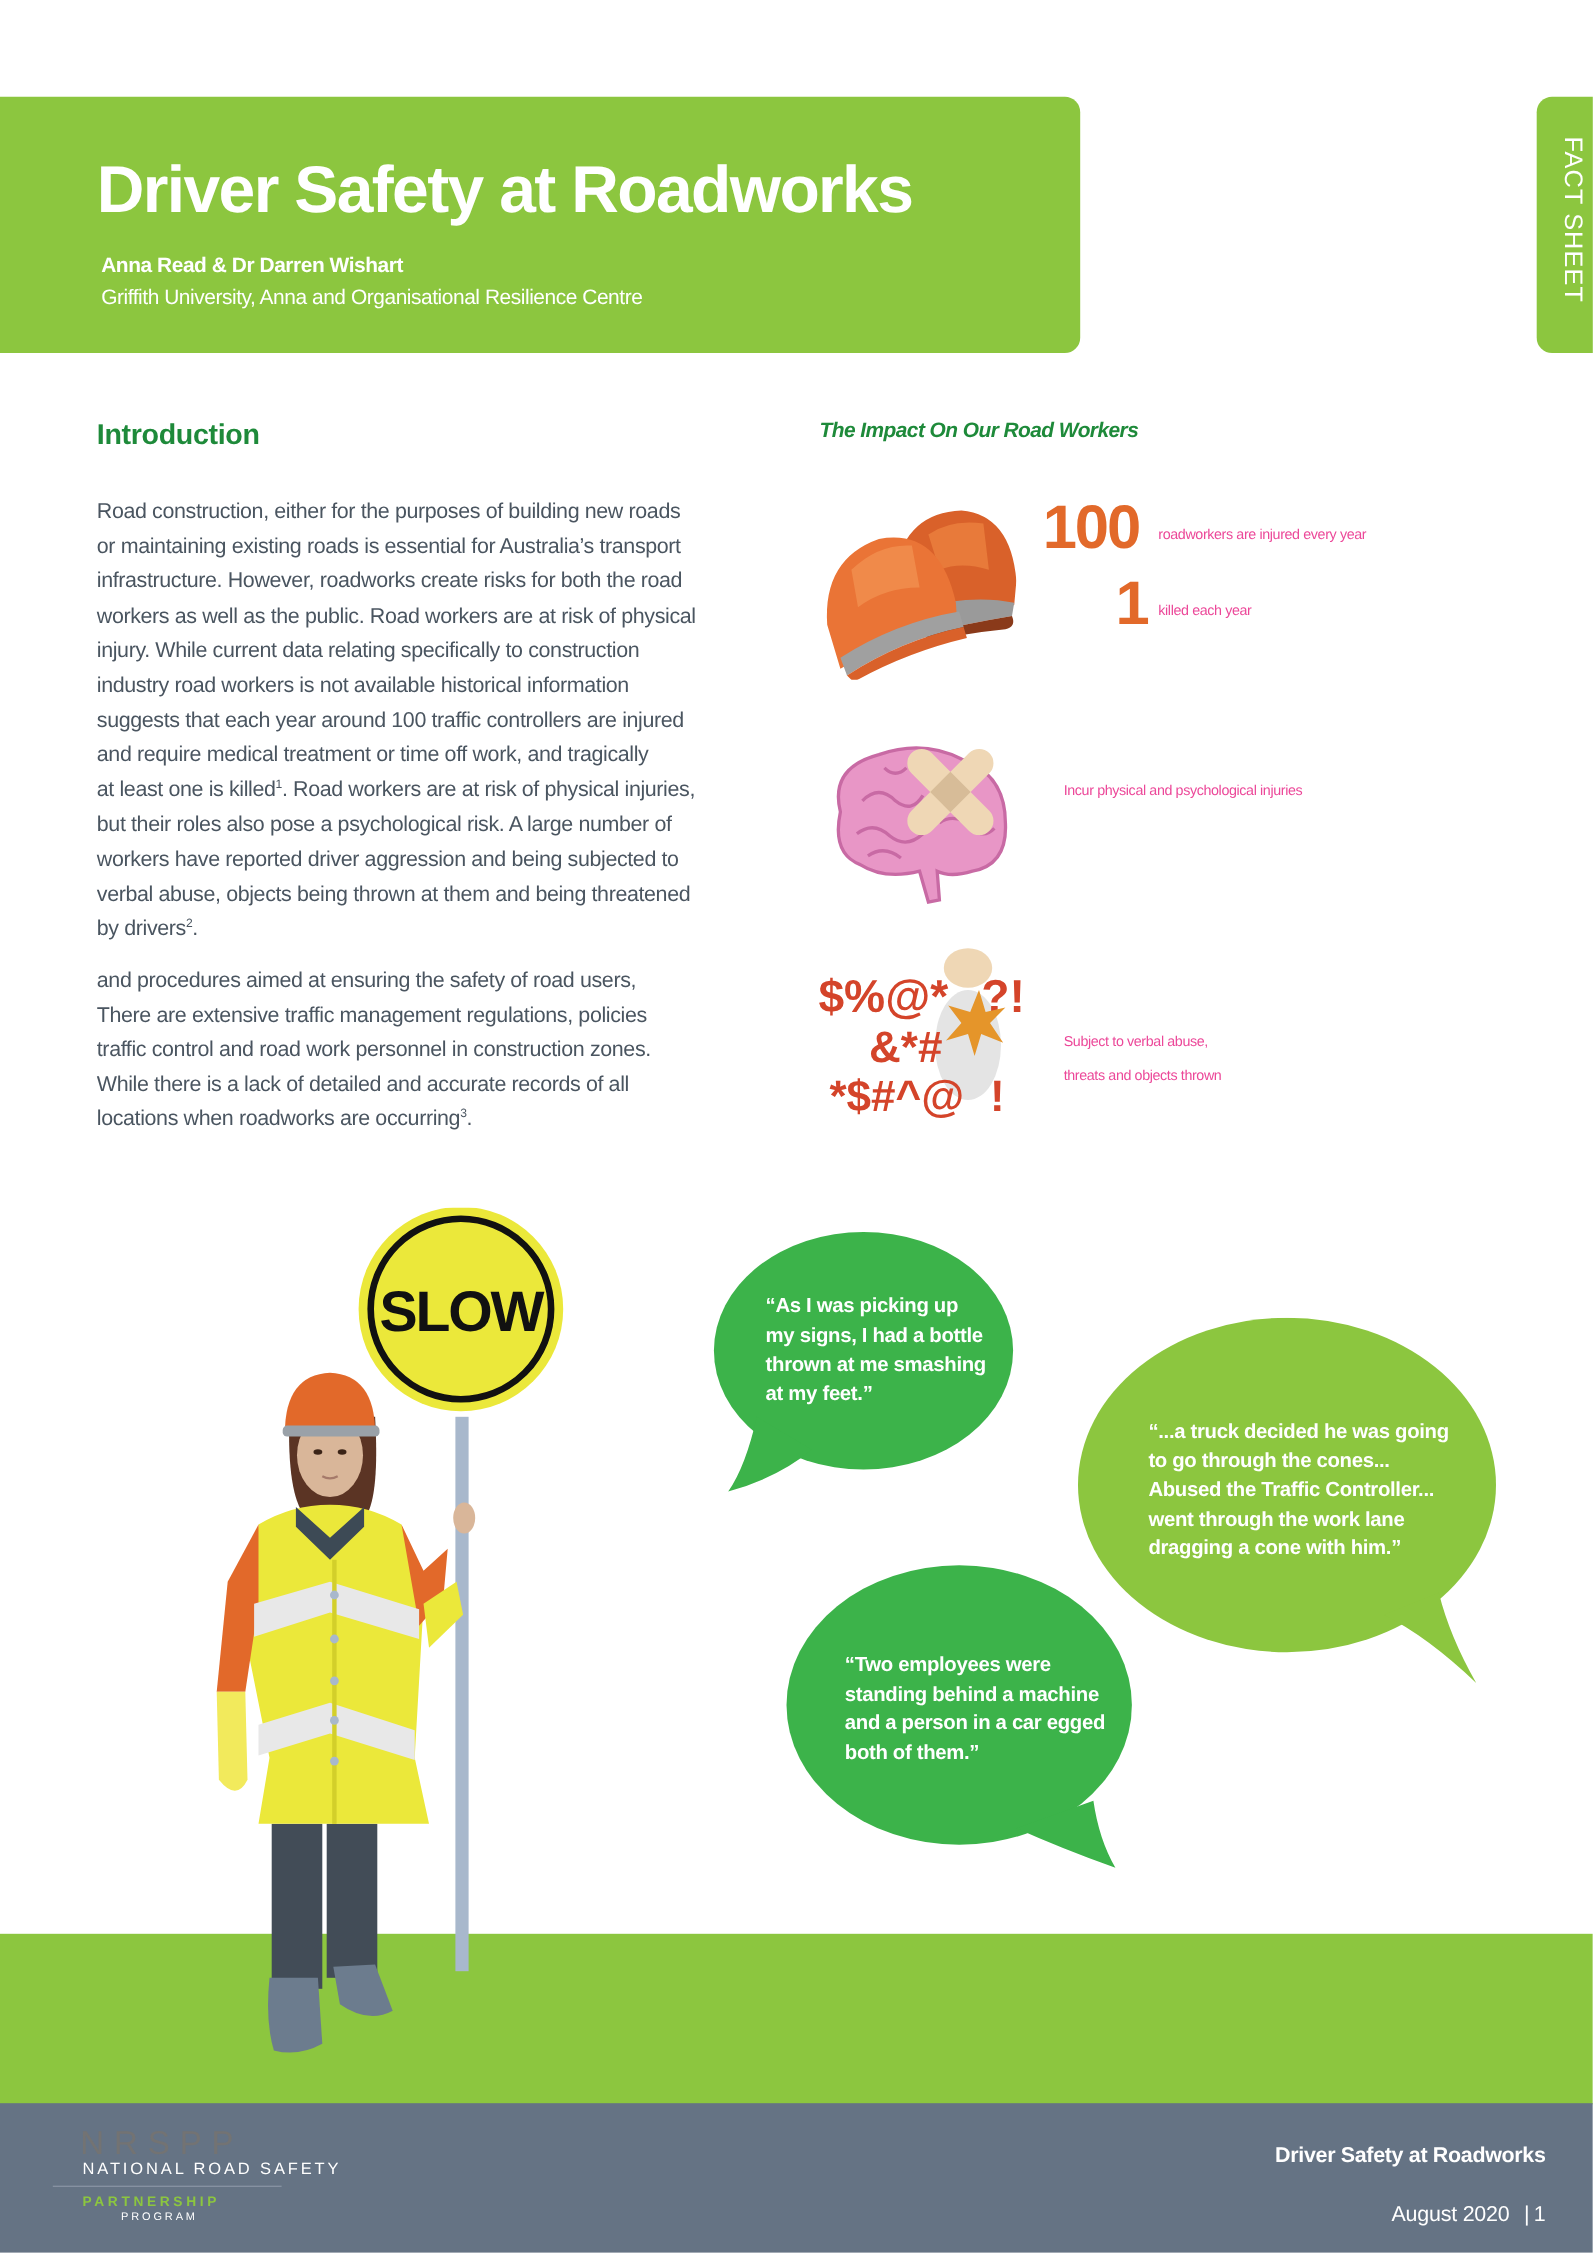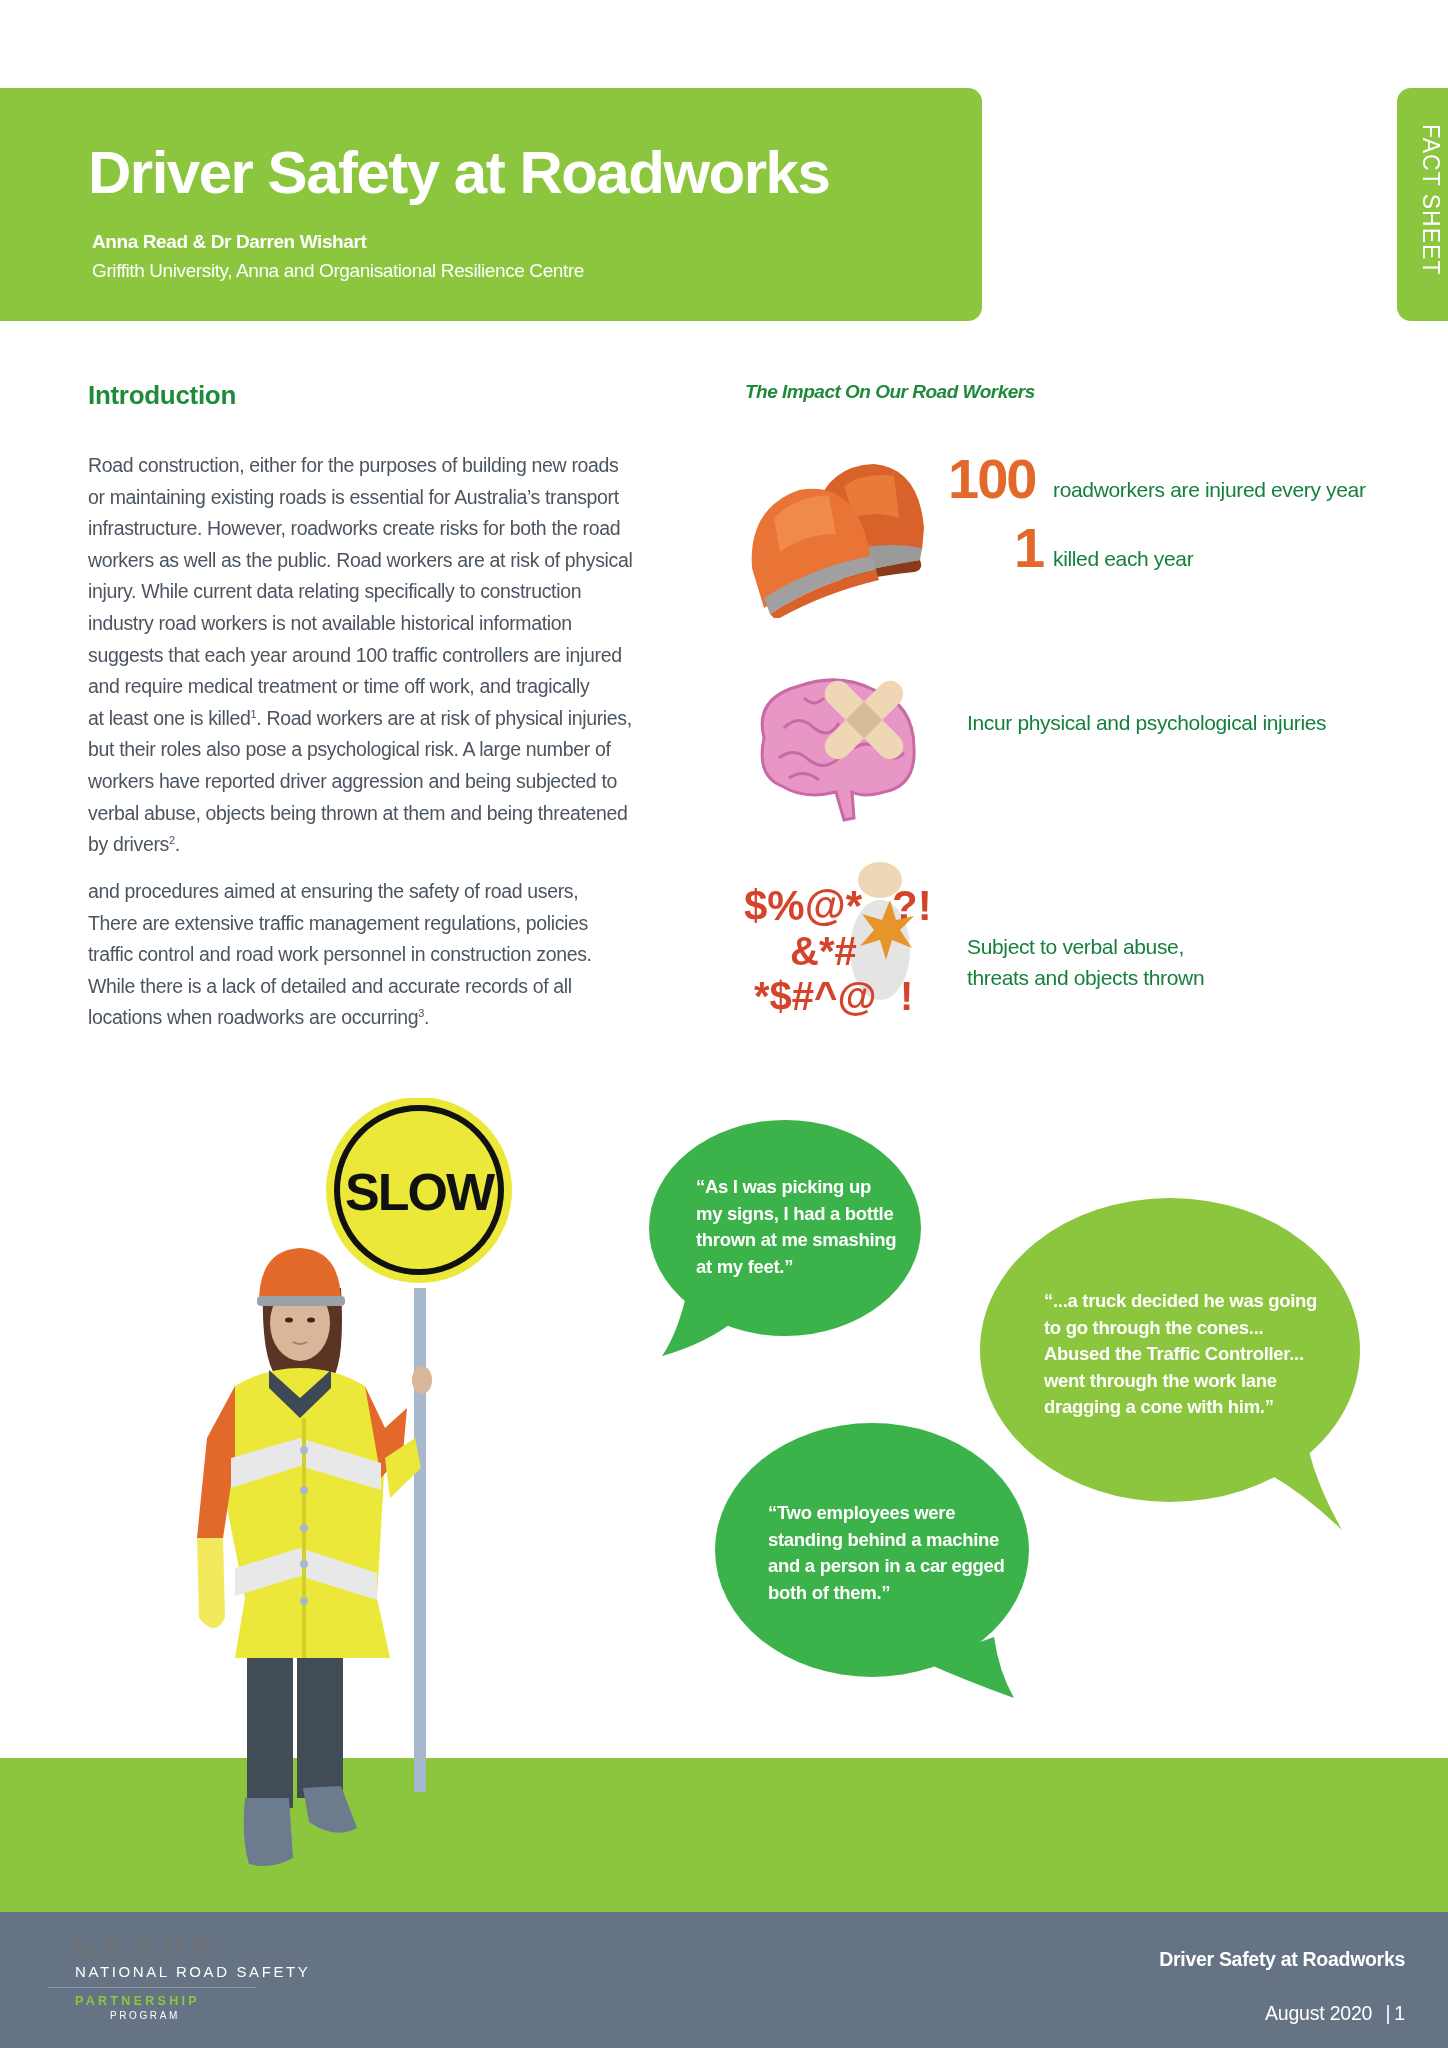--- a/index.html
+++ b/index.html
@@ -47,21 +47,21 @@
   .impact-heading {
     position: absolute; left: 745px; top: 381px; font-size: 19px; font-weight: bold; font-style: italic;
     color: #1e8a3a; letter-spacing: -0.5px;
   }
 
   .stat-big {
     position: absolute; font-size: 56px; font-weight: bold; color: #e2692a; letter-spacing: -2px;
   }
   .stat-100 { left: 948px; top: 446px; }
   .stat-1 { left: 1014px; top: 515px; }
-  .stat-text { position: absolute; font-size: 21px; color: #15803d; letter-spacing: -0.35px; }
+  .stat-text { position: absolute; font-size: 13px; color: #ec4899; letter-spacing: -0.35px; }
   .stat-100-text { left: 1053px; top: 478px; }
   .stat-1-text { left: 1053px; top: 547px; }
   .brain-text { left: 967px; top: 711px; }
   .abuse-text { left: 967px; top: 931px; line-height: 31px; }
 
   .icon-box { position: absolute; }
 
   .bubble {
     position: absolute; color: #ffffff; font-weight: bold; font-size: 18.5px; line-height: 26.5px;
     letter-spacing: -0.3px;

